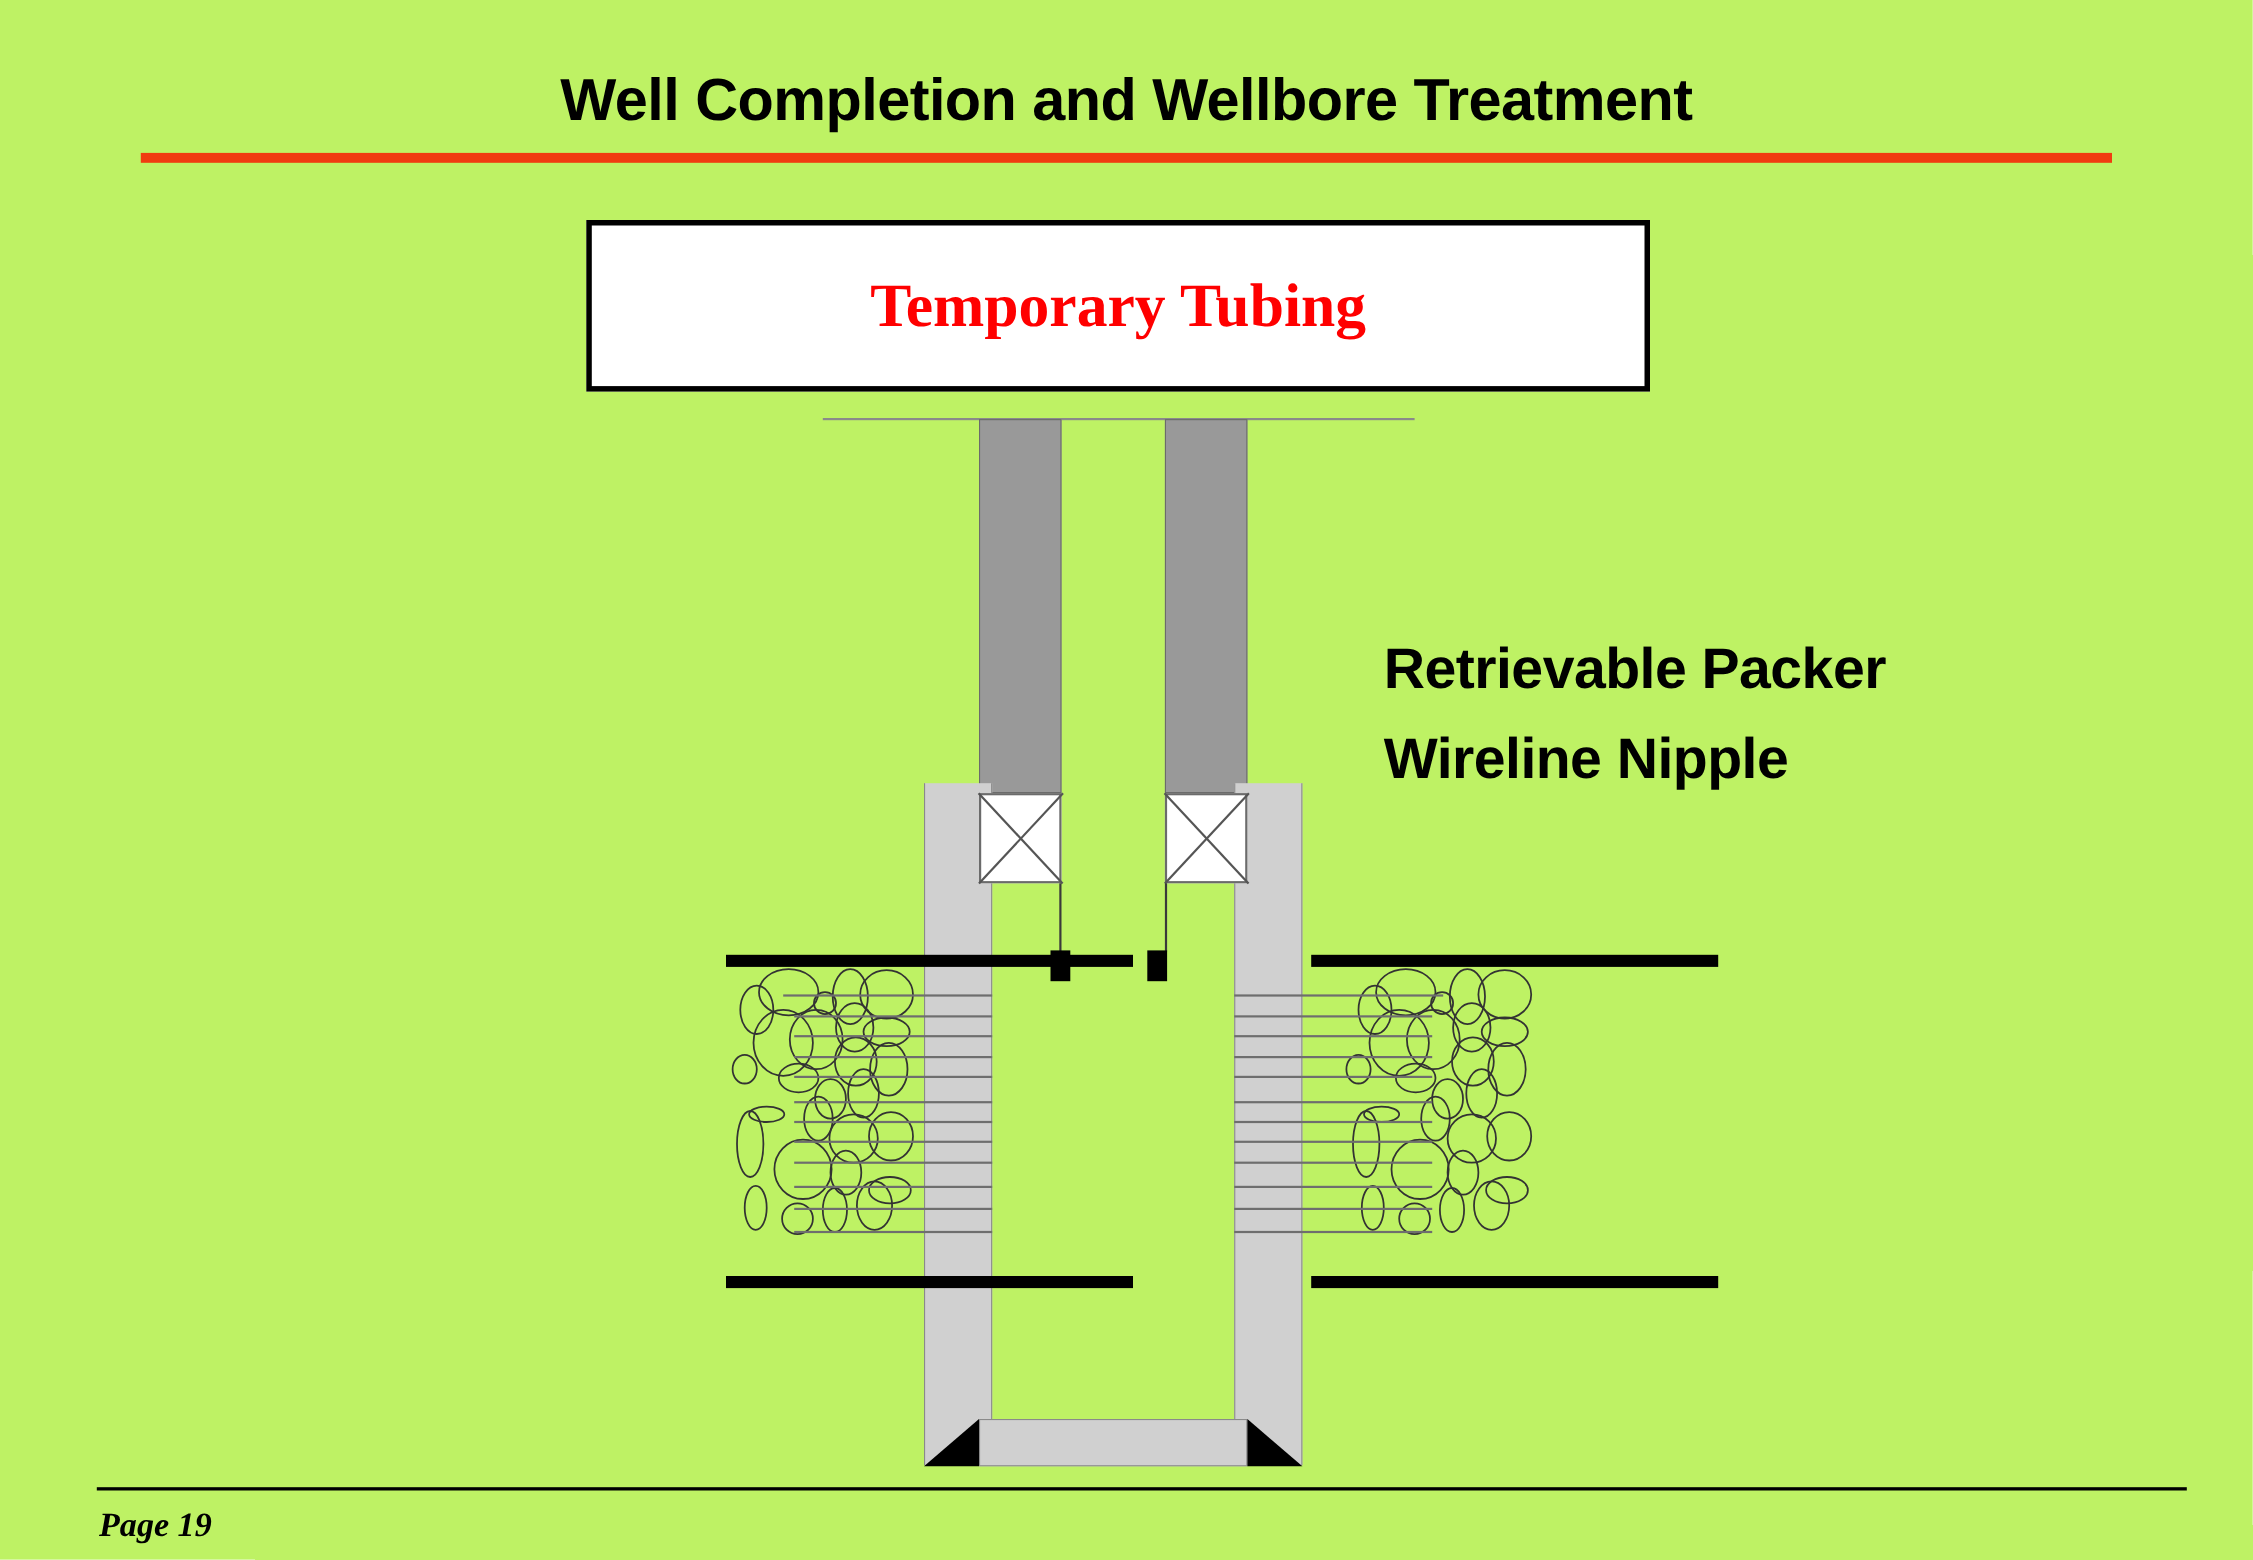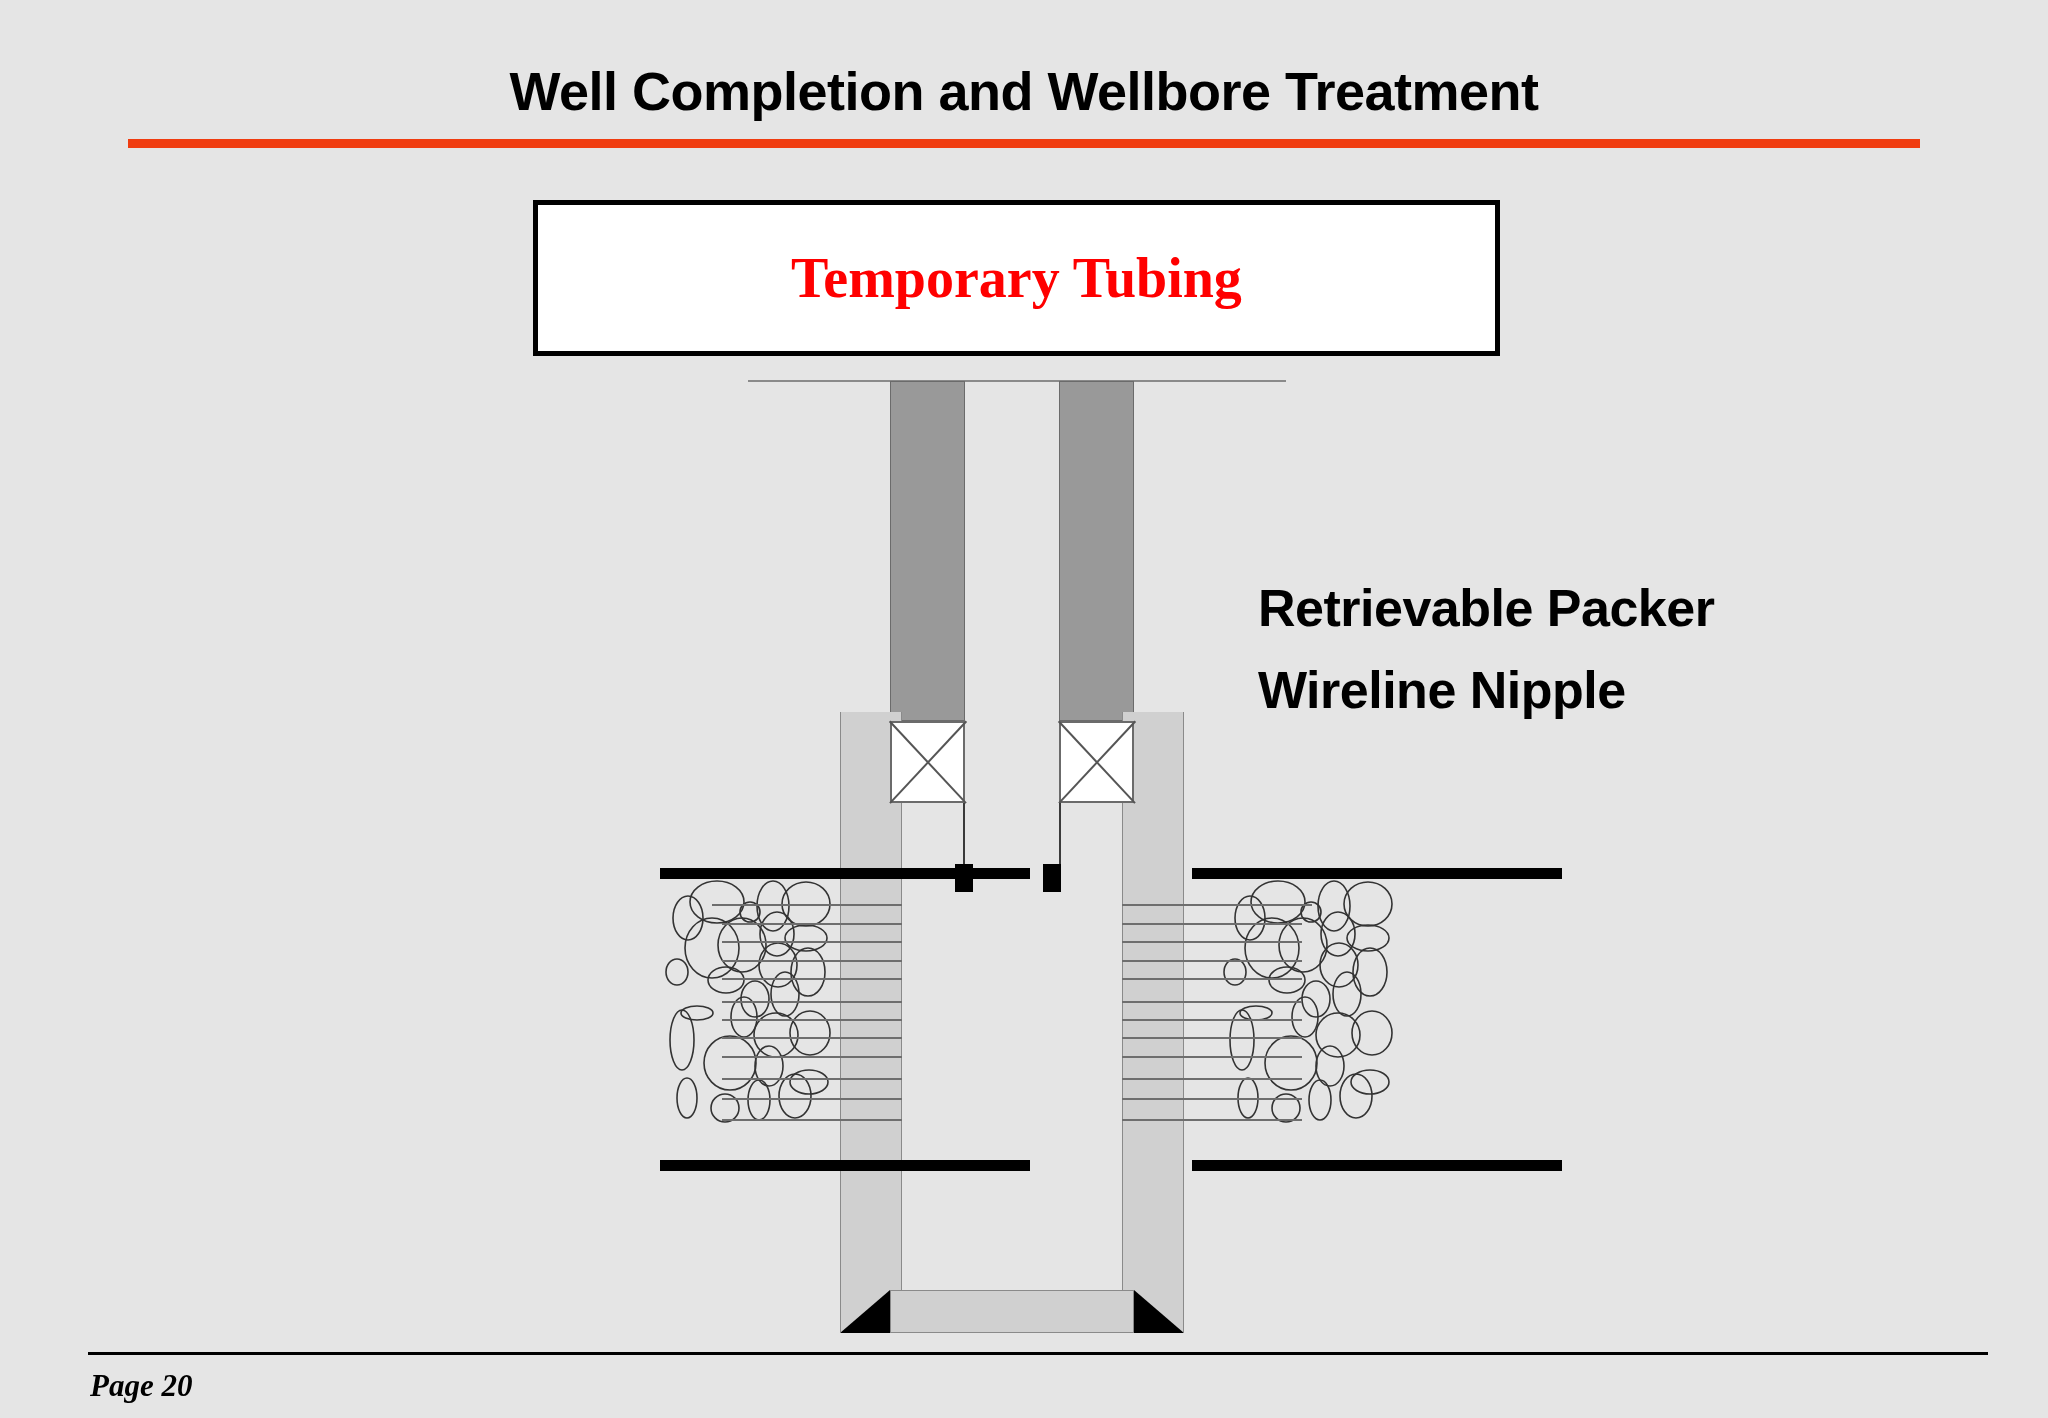--- a/index.html
+++ b/index.html
@@ -8,21 +8,21 @@
     padding: 0;
     background: #ffffff;
   }
   body {
     font-family: "Liberation Sans", sans-serif;
   }
   #slide {
     position: relative;
     width: 2048px;
     height: 1418px;
-    background: #e5e5e5;
+    background: #bef264;
     overflow: hidden;
   }
 
   
   .slide-title {
     position: absolute;
     left: 0;
     top: 60px;
     width: 2048px;
     text-align: center;
@@ -360,15 +360,15 @@
     <div class="perf-line" style="left:1122px; top:1098px; width:180px;"></div>
     <div class="perf-line" style="left:1122px; top:1119px; width:180px;"></div>
 
     <div class="plug"></div>
     <div class="shoe shoe-left"></div>
     <div class="shoe shoe-right"></div>
 
   </div>
 
   <div class="footer-rule"></div>
-  <div class="footer-text footer-page">Page 20</div>
+  <div class="footer-text footer-page">Page 19</div>
 
 </div>
 
 </body></html>

